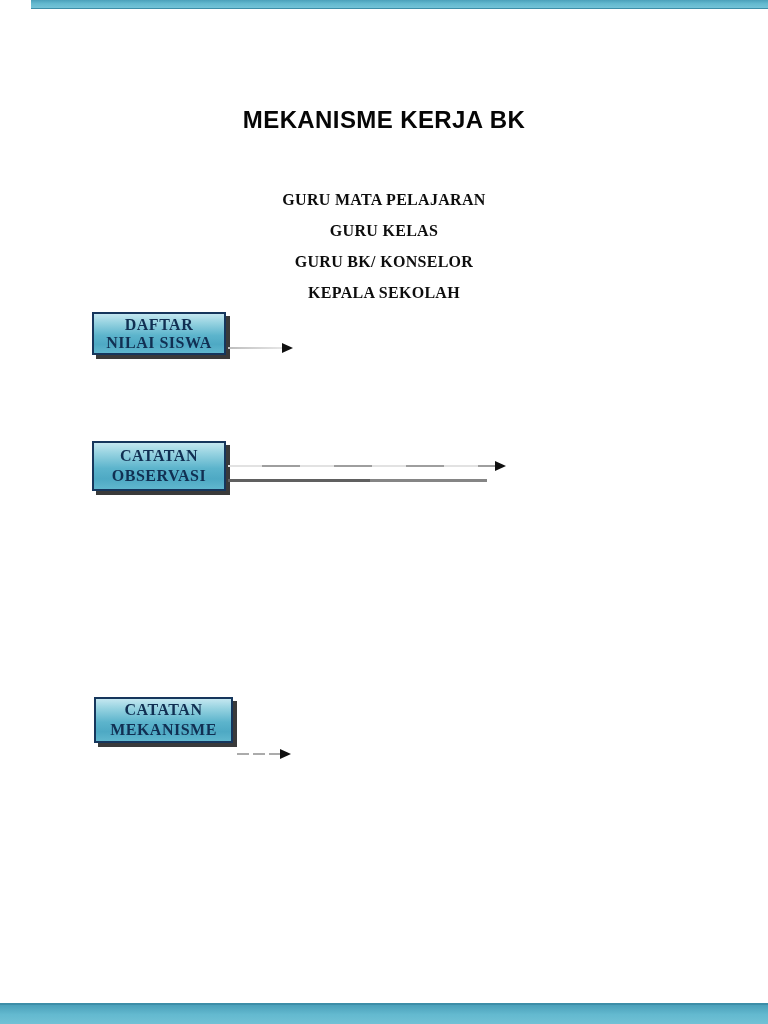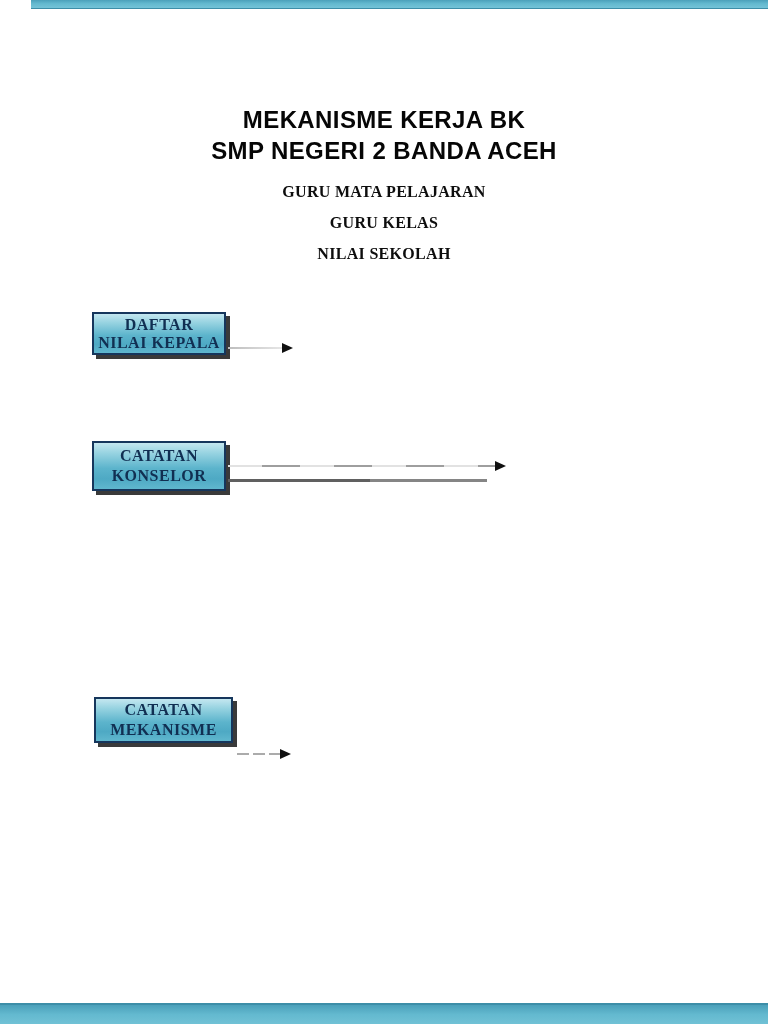--- a/index.html
+++ b/index.html
@@ -24,21 +24,21 @@
     font-weight:bold;font-size:24px;line-height:31px;
     color:#060606;letter-spacing:.4px;
   }
   #roles{
     position:absolute;top:184px;left:0;width:100%;
     text-align:center;
     font-family:"Liberation Serif", serif;
     font-weight:bold;font-size:16px;color:#0d0d0d;
     letter-spacing:.3px;
   }
-  #roles .role{line-height:16px;margin-bottom:15px;}
+  #roles .role{line-height:16px;margin-bottom:15px;margin-top:8px;}
 
   
   .flow-box{
     position:absolute;box-sizing:border-box;
     border:2px solid #16365c;
     background:linear-gradient(180deg,#c4e7f0 0%,#97d3e1 22%,#5cb4cc 55%,#4ea9c4 78%,#60b7ce 100%);
     box-shadow:4px 4px 0 0 #3a3a3a;
     display:flex;flex-direction:column;align-items:center;justify-content:center;
     font-family:"Liberation Serif", serif;
     font-weight:bold;font-size:16px;line-height:20px;
@@ -69,39 +69,39 @@
 </style>
 </head>
 <body>
 
 <div id="page">
 
   <div id="top-page-edge" class="page-edge"></div>
 
   <div id="document-title">
     <div>MEKANISME KERJA BK</div>
-    <div>SMP NEGERI 2 BANDA ACEH</div>
   </div>
 
   <div id="roles">
     <div class="role">GURU MATA PELAJARAN</div>
     <div class="role">GURU KELAS</div>
-    <div class="role">NILAI SEKOLAH</div>
+    <div class="role">GURU BK/ KONSELOR</div>
+    <div class="role">KEPALA SEKOLAH</div>
   </div>
 
   <div id="flow-box-daftar-nilai" class="flow-box">
     <span>DAFTAR</span>
-    <span>NILAI KEPALA</span>
+    <span>NILAI SISWA</span>
   </div>
   <div id="arrow1-line" class="hline"></div>
   <div id="arrow1-head" class="arrow-head"></div>
 
   <div id="flow-box-catatan-observasi" class="flow-box">
     <span>CATATAN</span>
-    <span>KONSELOR</span>
+    <span>OBSERVASI</span>
   </div>
   <div id="arrow2a-line" class="hline"></div>
   <div id="arrow2-head" class="arrow-head"></div>
   <div id="arrow2b-line" class="hline"></div>
 
   <div id="flow-box-catatan-kejadian" class="flow-box">
     <span>CATATAN</span>
     <span>MEKANISME</span>
   </div>
   <div id="arrow3-line" class="hline"></div>

